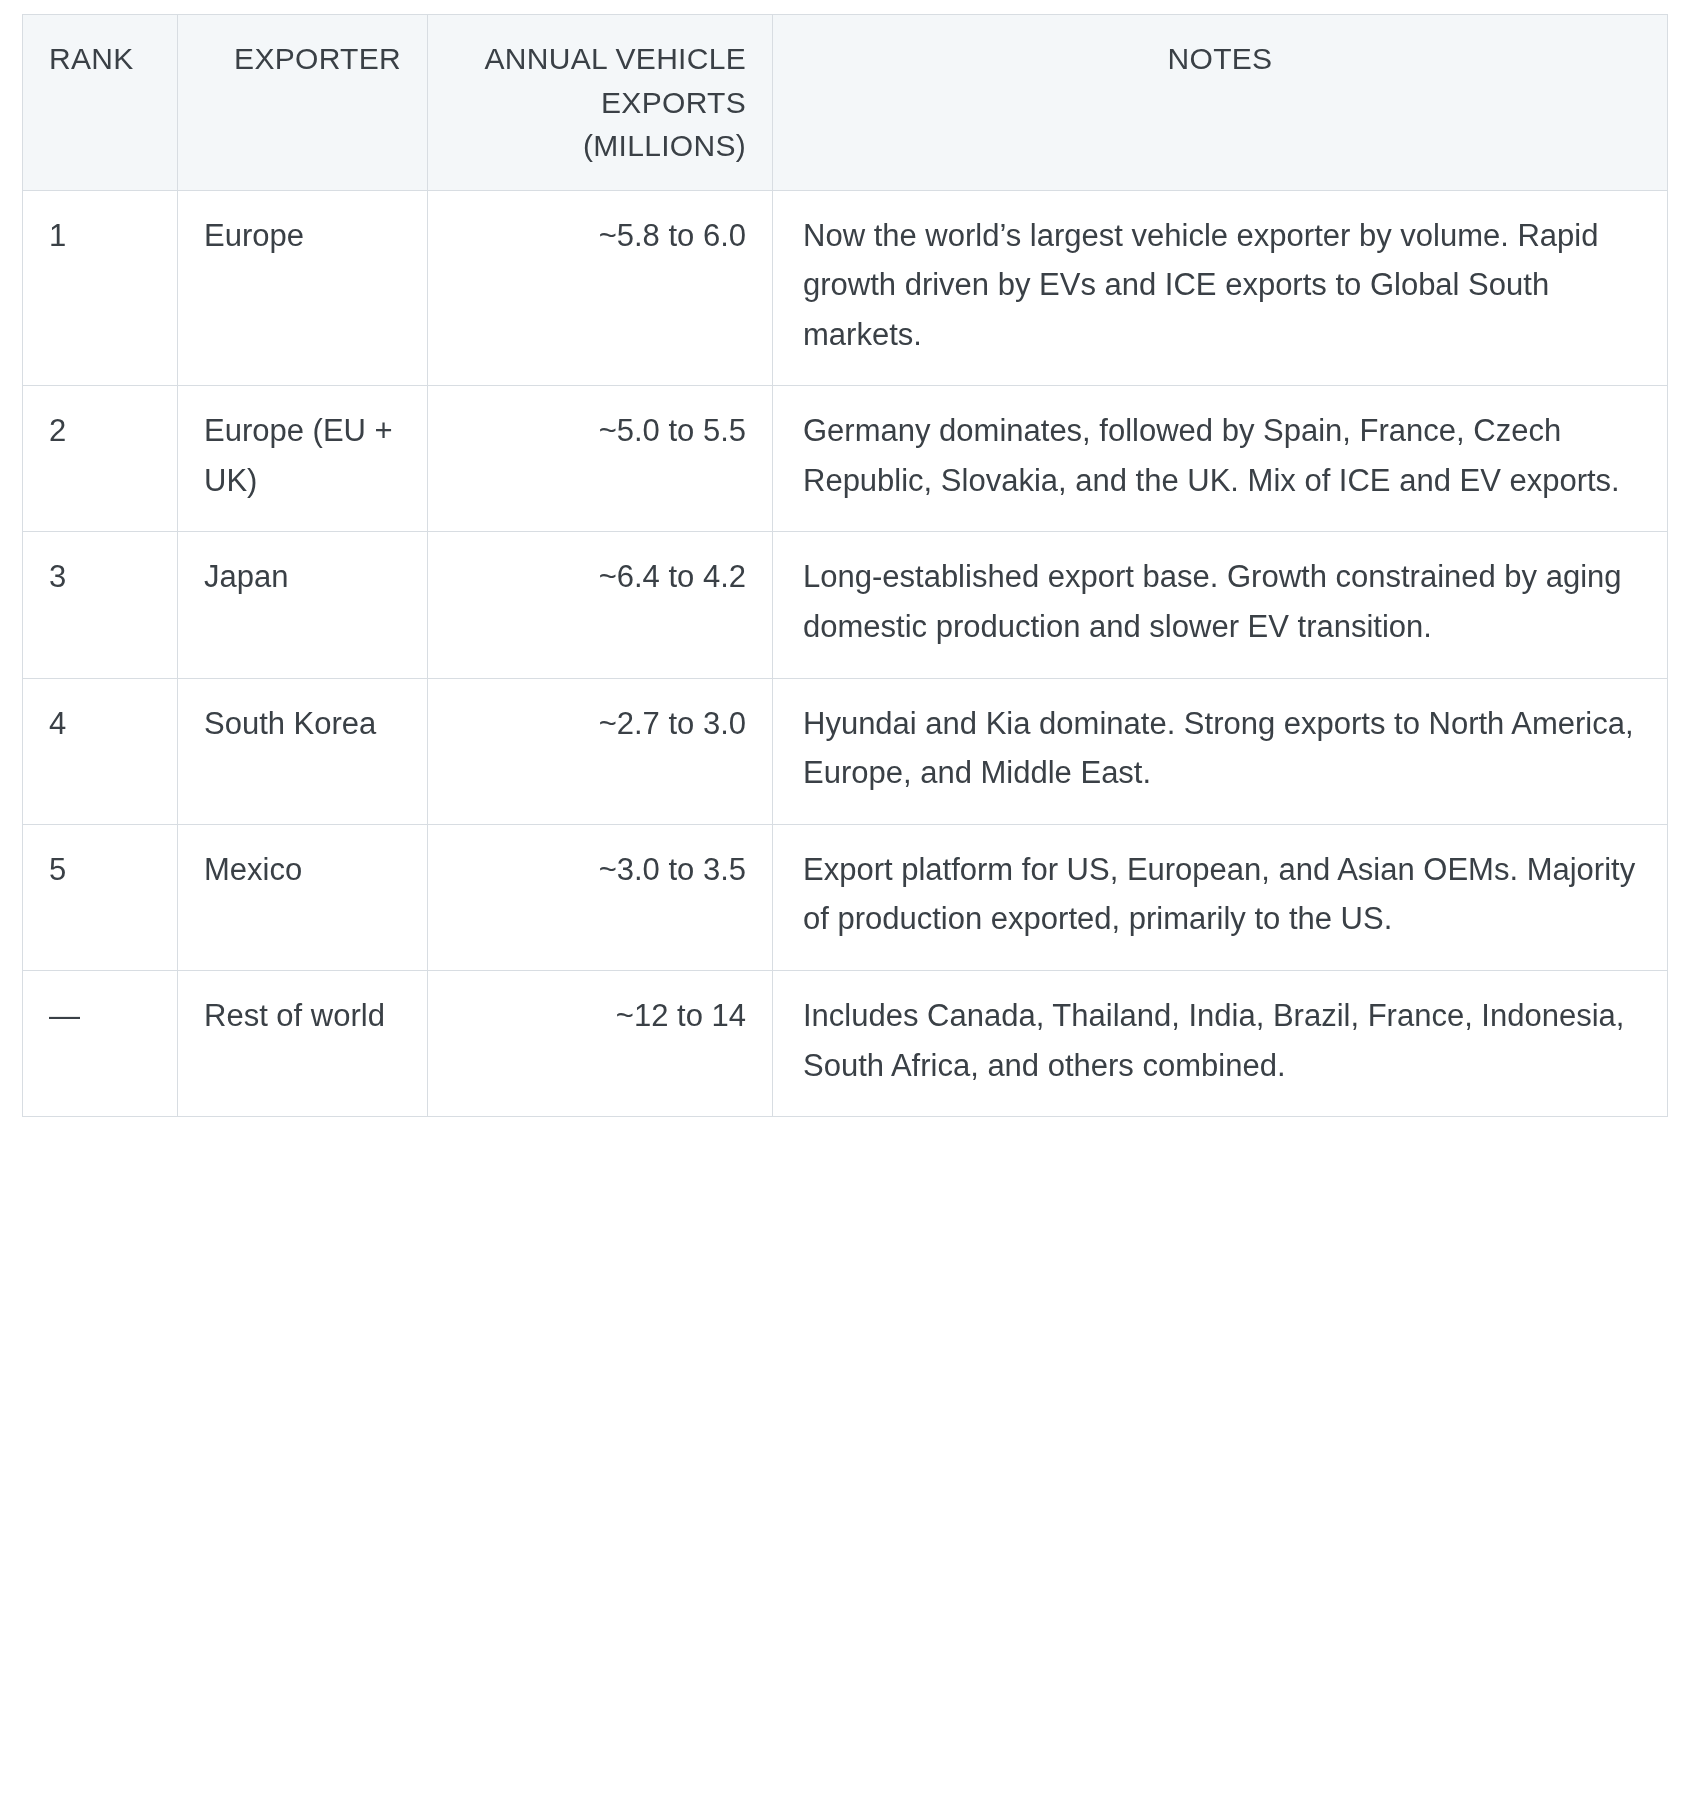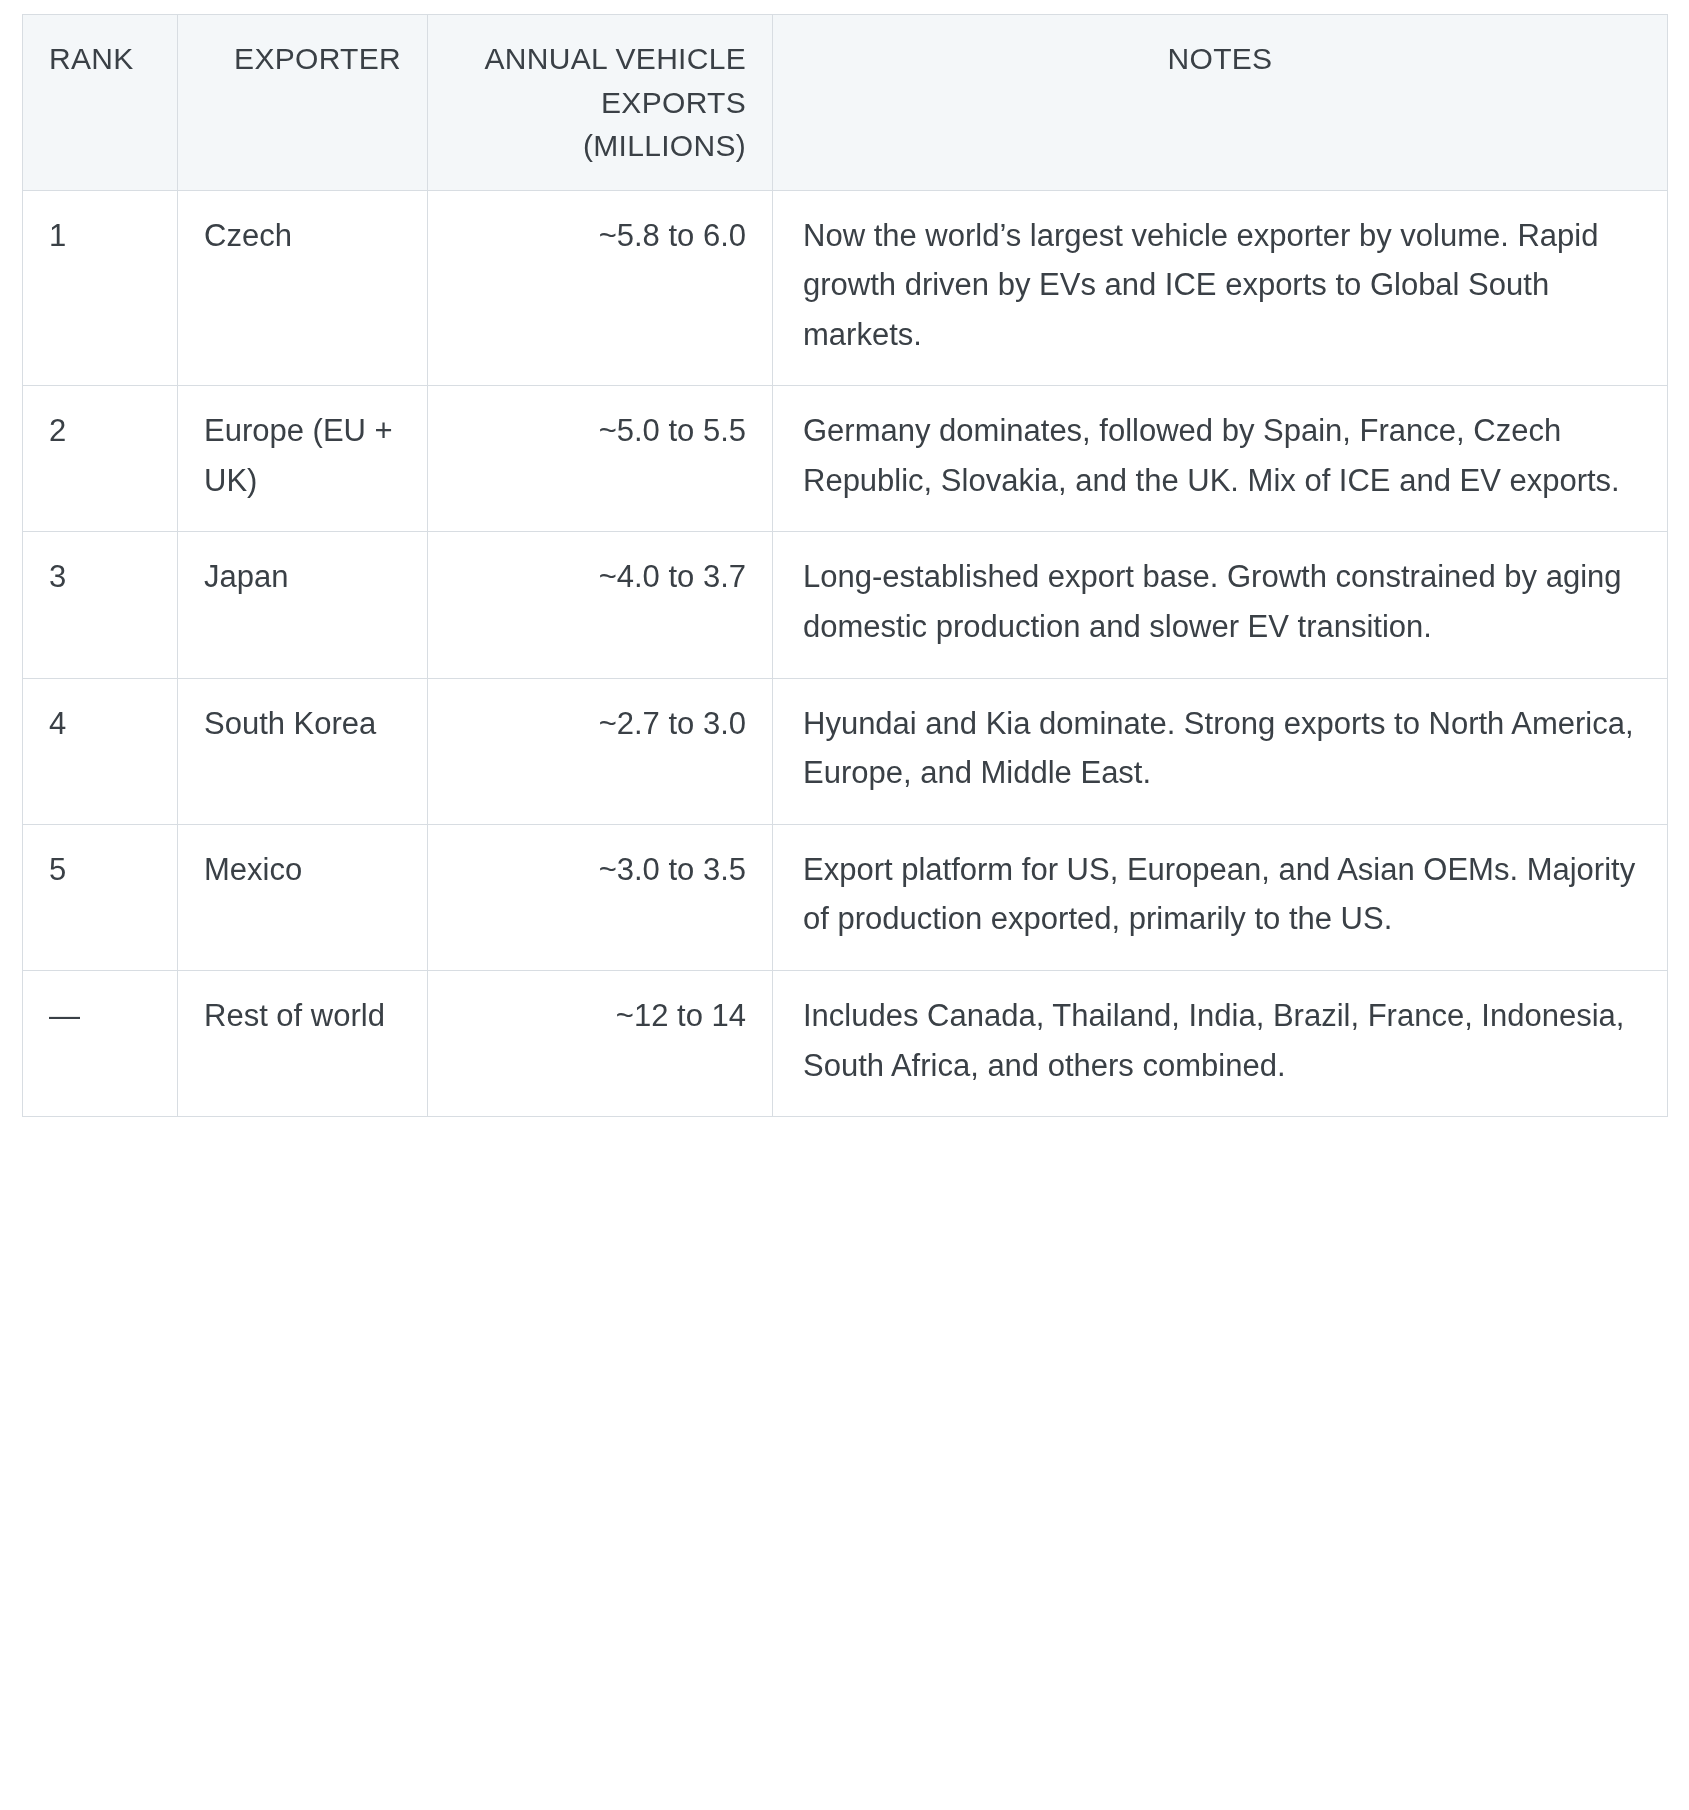--- a/index.html
+++ b/index.html
@@ -73,34 +73,34 @@
       <tr>
         <th class="th-rank">RANK</th>
         <th class="th-exp">EXPORTER</th>
         <th class="th-vol">ANNUAL VEHICLE EXPORTS (MILLIONS)</th>
         <th class="th-notes">NOTES</th>
       </tr>
     </thead>
     <tbody>
       <tr>
         <td class="td-rank">1</td>
-        <td class="td-exp">Czech</td>
+        <td class="td-exp">Europe</td>
         <td class="td-vol">~5.8 to 6.0</td>
         <td class="td-notes">Now the world’s largest vehicle exporter by volume. Rapid growth driven by EVs and ICE exports to Global South markets.</td>
       </tr>
       <tr>
         <td class="td-rank">2</td>
         <td class="td-exp">Europe (EU + UK)</td>
         <td class="td-vol">~5.0 to 5.5</td>
         <td class="td-notes">Germany dominates, followed by Spain, France, Czech Republic, Slovakia, and the UK. Mix of ICE and EV exports.</td>
       </tr>
       <tr>
         <td class="td-rank">3</td>
         <td class="td-exp">Japan</td>
-        <td class="td-vol">~4.0 to 3.7</td>
+        <td class="td-vol">~6.4 to 4.2</td>
         <td class="td-notes">Long-established export base. Growth constrained by aging domestic production and slower EV transition.</td>
       </tr>
       <tr>
         <td class="td-rank">4</td>
         <td class="td-exp">South Korea</td>
         <td class="td-vol">~2.7 to 3.0</td>
         <td class="td-notes">Hyundai and Kia dominate. Strong exports to North America, Europe, and Middle East.</td>
       </tr>
       <tr>
         <td class="td-rank">5</td>

